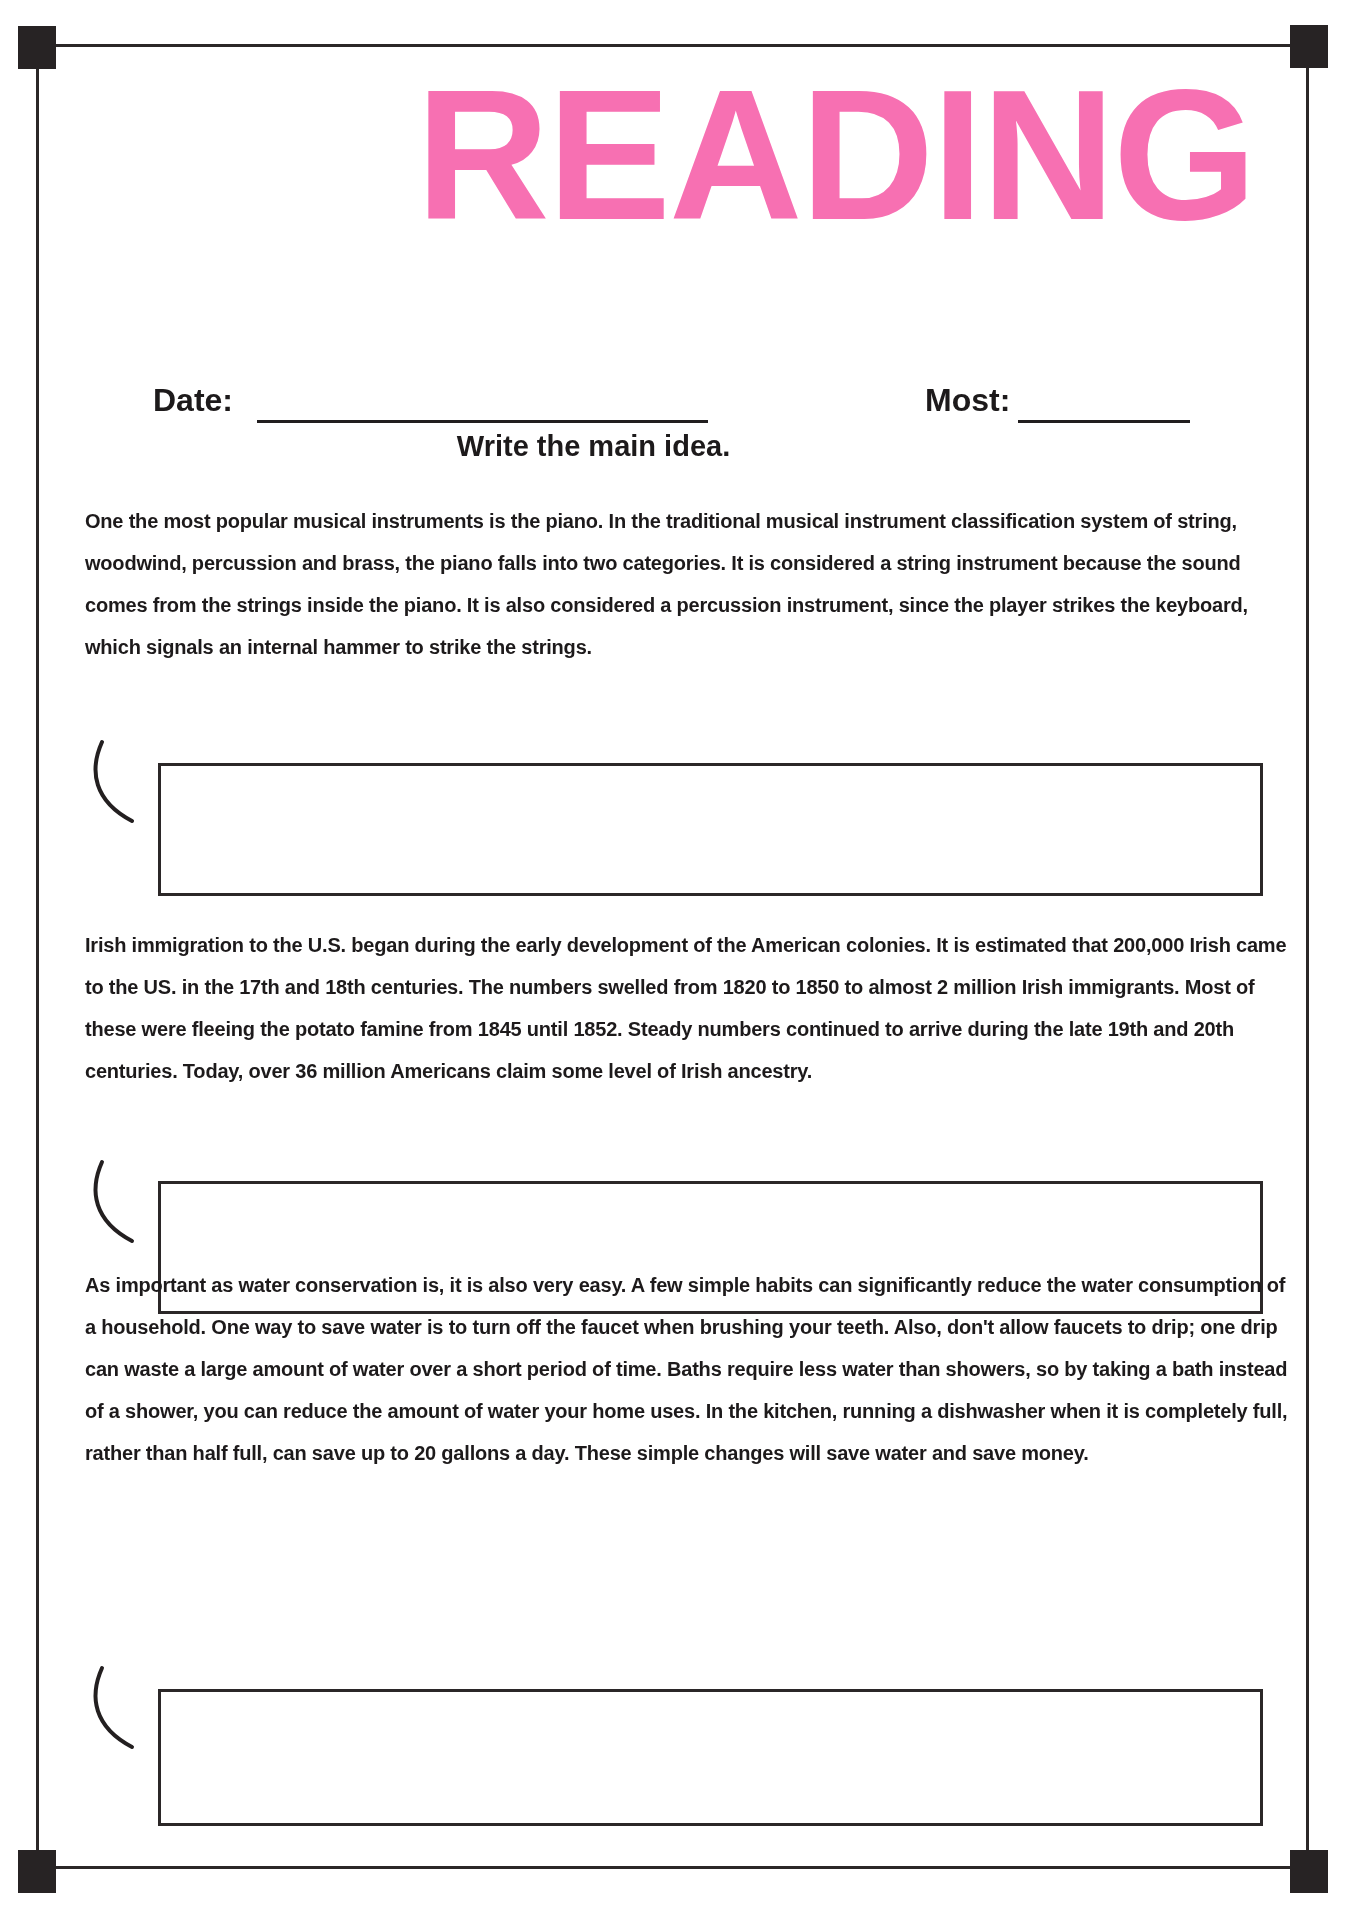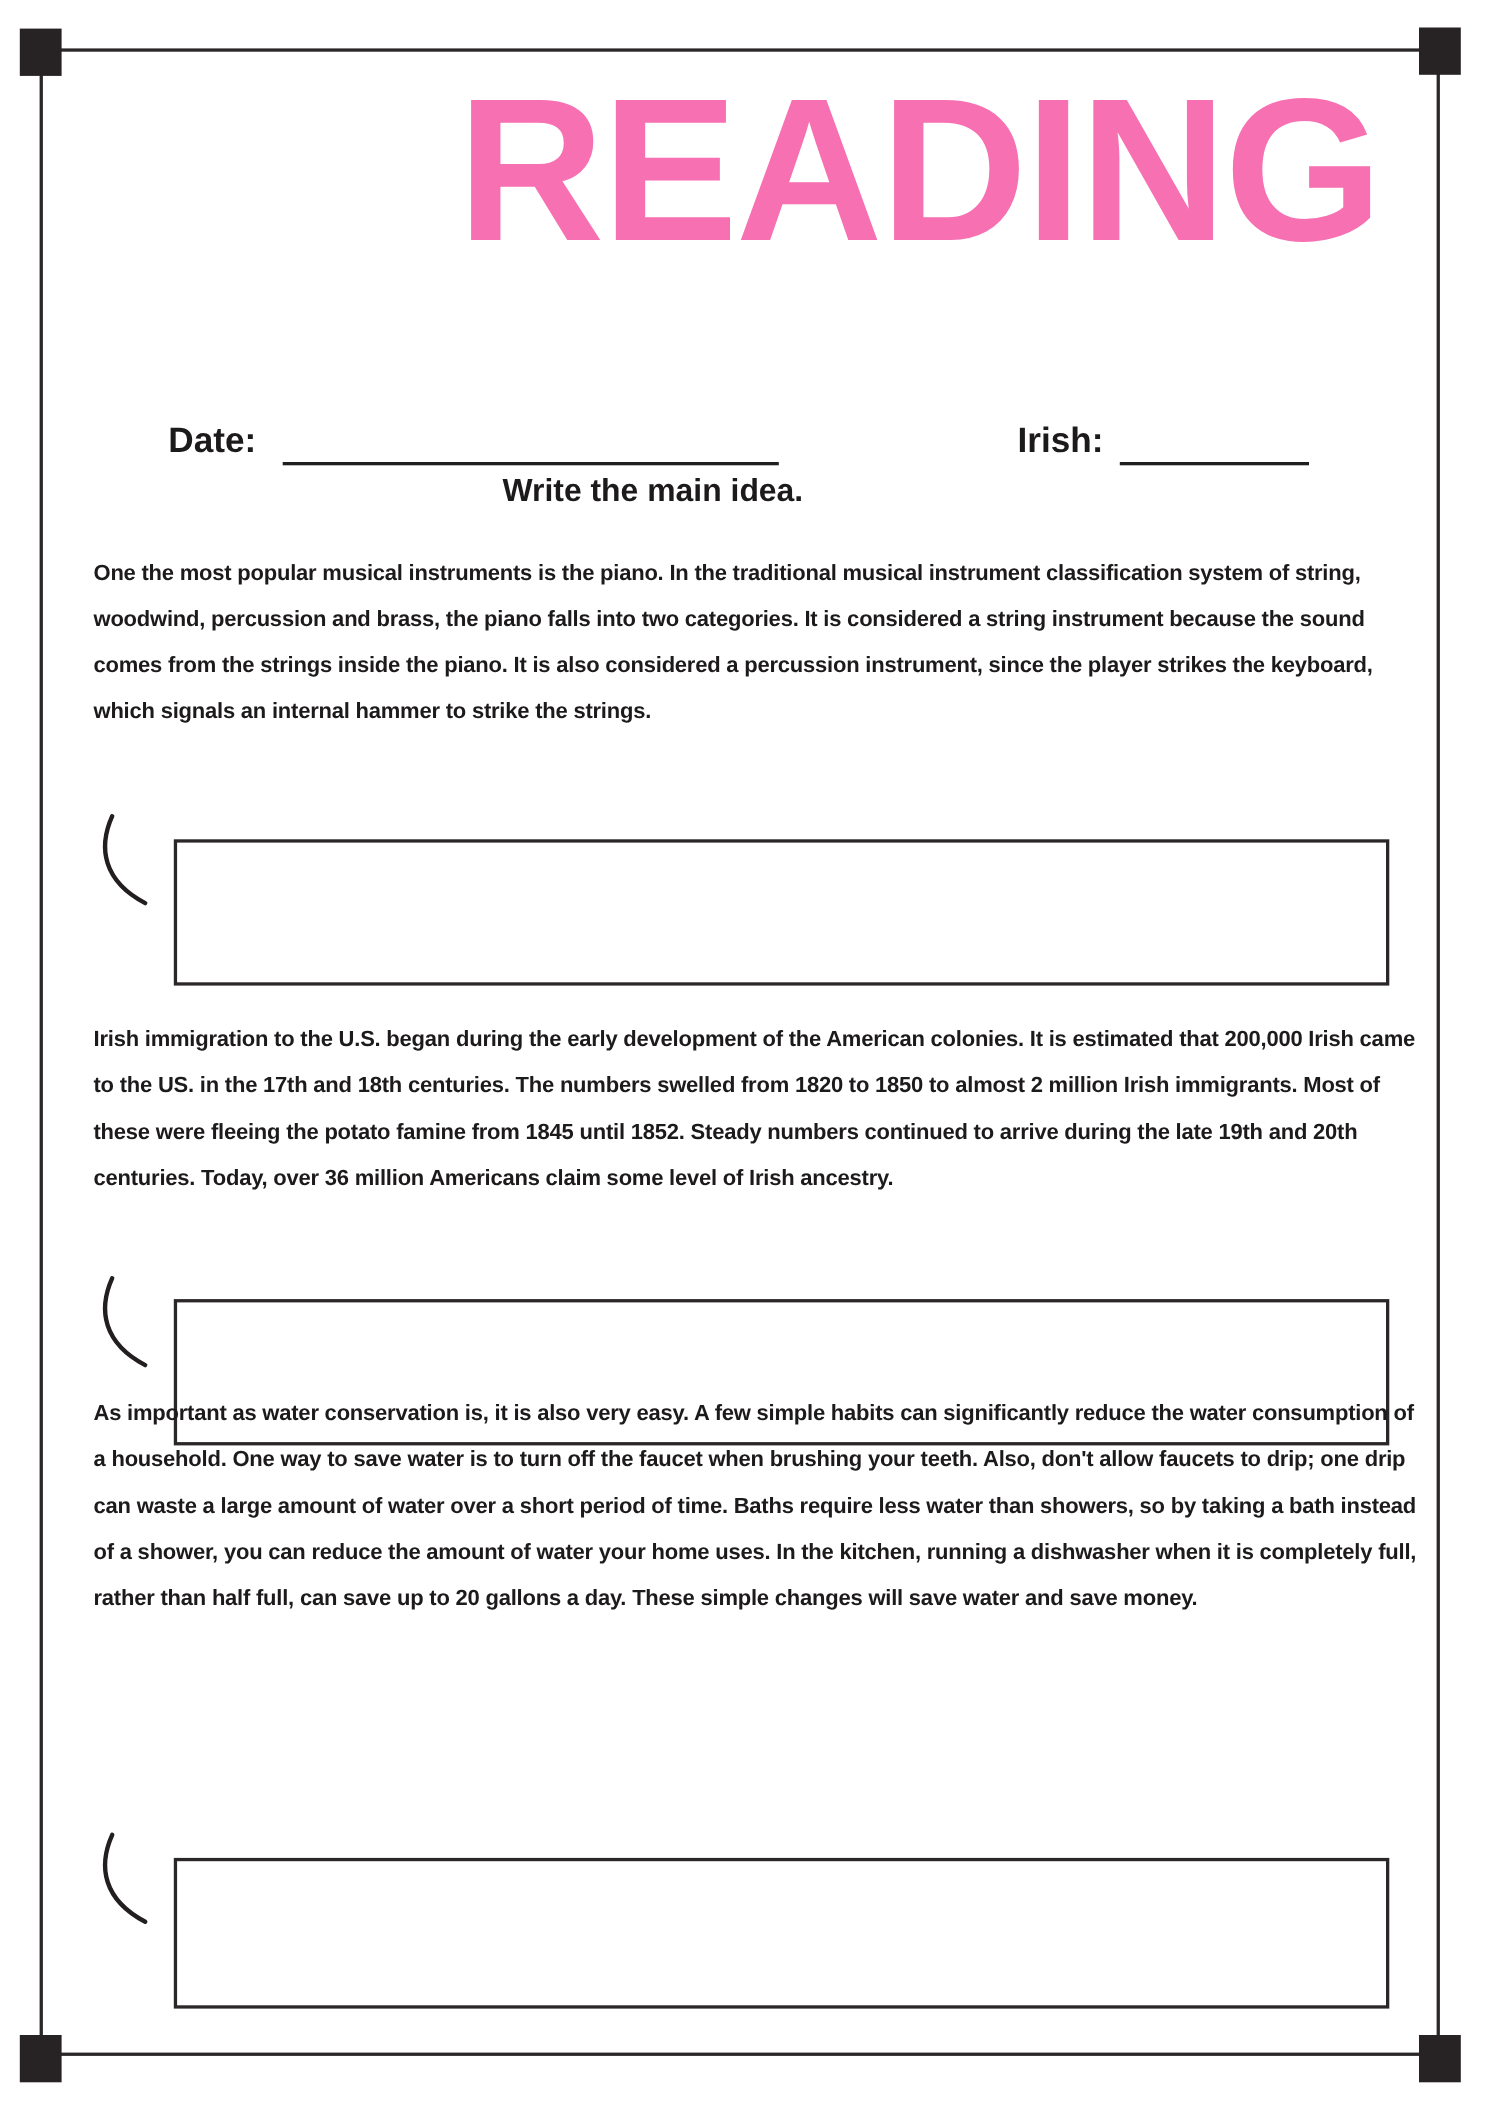--- a/index.html
+++ b/index.html
@@ -81,21 +81,21 @@
   <div class="corner tr"></div>
   <div class="corner bl"></div>
   <div class="corner br"></div>
 
   <div class="title-wrap">
     <div class="title-reading">READING</div>
   </div>
 
   <div class="label name-label">Date:</div>
   <div class="blank-line name-line"></div>
-  <div class="label date-label">Irish:</div>
+  <div class="label date-label">Most:</div>
   <div class="blank-line date-line"></div>
 
   <div class="instruction">Write the main idea.</div>
 
   <div class="passage p1">One the most popular musical instruments is the piano. In the traditional musical instrument classification system of string, woodwind, percussion and brass, the piano falls into two categories. It is considered a string instrument because the sound comes from the strings inside the piano. It is also considered a percussion instrument, since the player strikes the keyboard, which signals an internal hammer to strike the strings.</div>
   <svg class="curve c1" viewBox="0 0 60 92">
     <path d="M16 5 C 3 34, 8 64, 46 84" fill="none" stroke="#231f20" stroke-width="4" stroke-linecap="round"></path>
   </svg>
   <div class="answer-box b1"></div>
 

